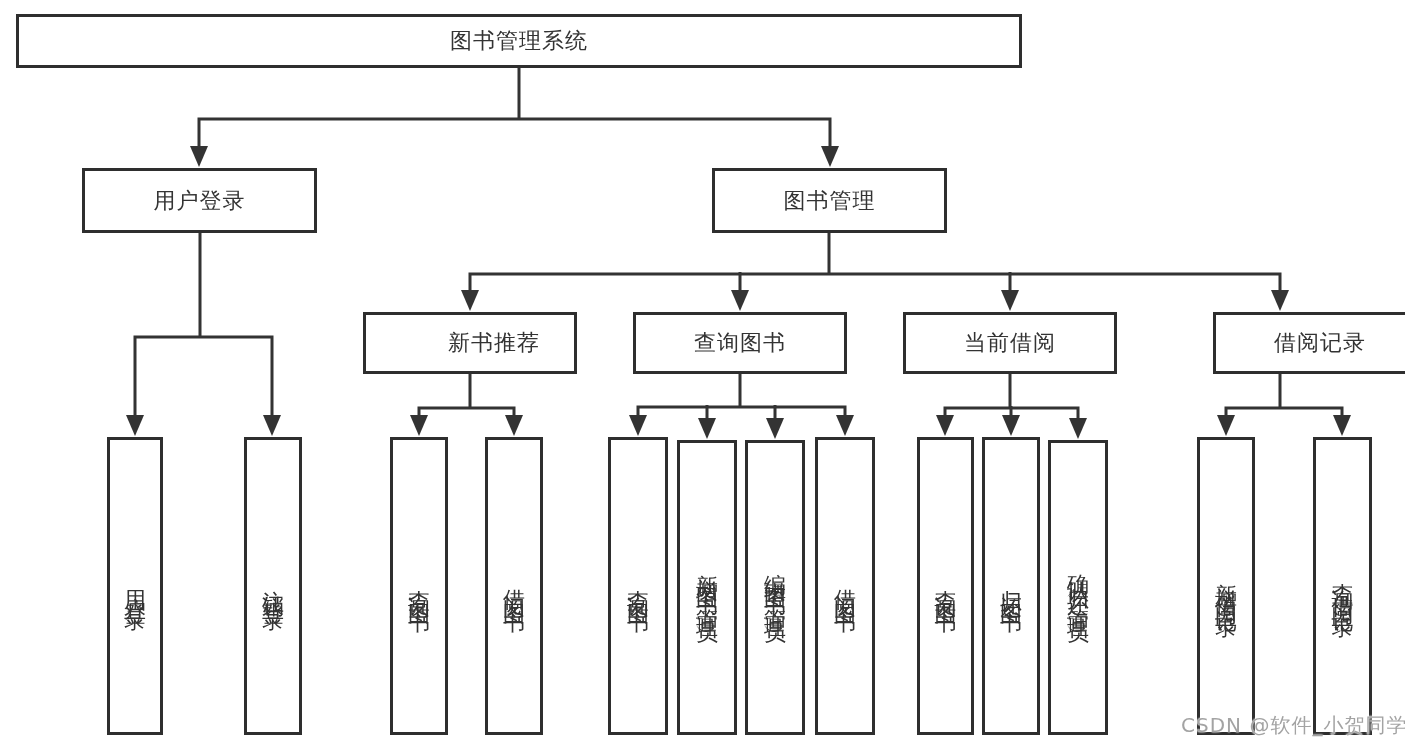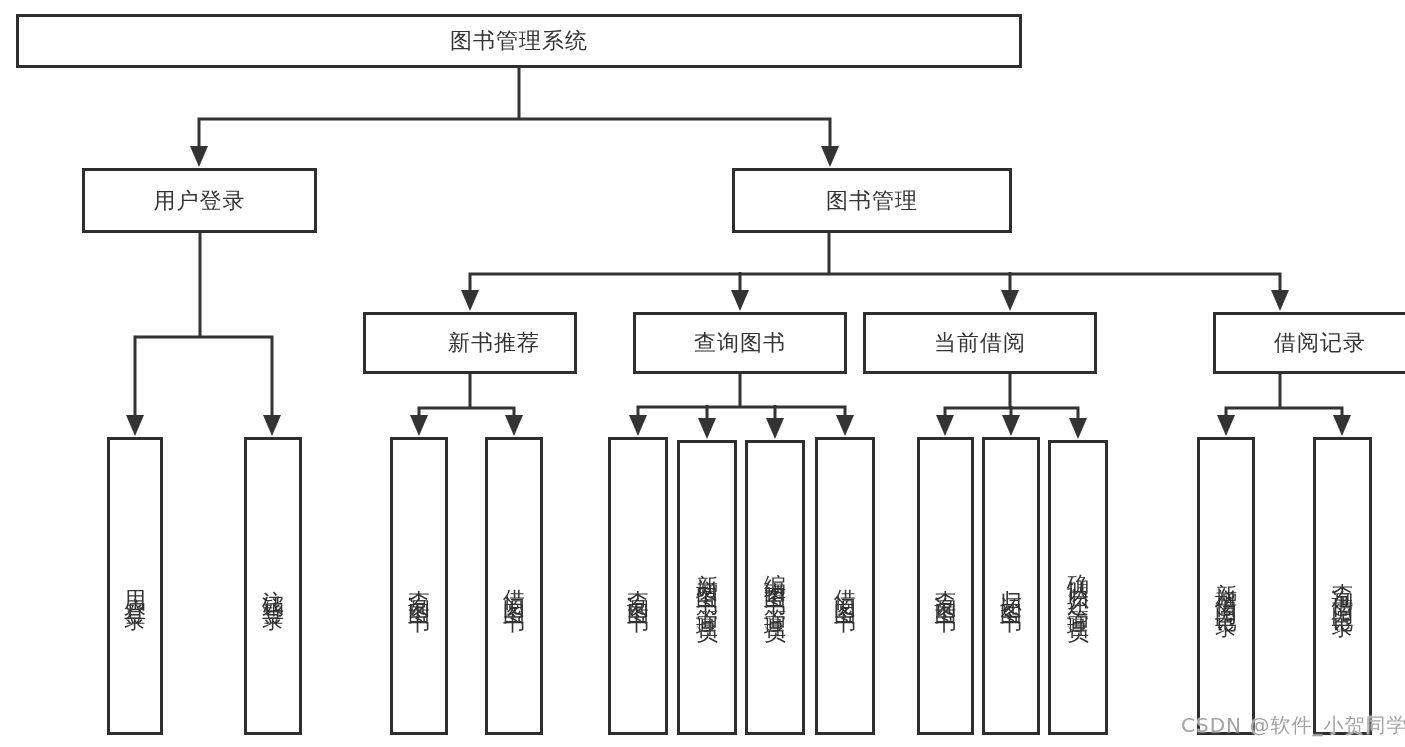--- a/index.html
+++ b/index.html
@@ -93,25 +93,25 @@
   <g>
     <path class="line" d="M1280 374 V408 M1226 420 V408 H1342 V420"></path>
     <path class="arrow" d="M1217 415 L1235 415 L1226 436 Z"></path>
     <path class="arrow" d="M1333 415 L1351 415 L1342 436 Z"></path>
   </g>
 </svg>
 
 <div class="box hbox" style="left:16px; top:14px; width:1006px; height:54px;">图书管理系统</div>
 
 <div class="box hbox" style="left:82px; top:168px; width:235px; height:65px;">用户登录</div>
-<div class="box hbox" style="left:732px; top:168px; width:280px; height:65px;">图书管理</div>
+<div class="box hbox" style="left:712px; top:168px; width:235px; height:65px;">图书管理</div>
 
 <div class="box hbox" style="left:363px; top:312px; width:214px; height:62px;padding-left:48px;">新书推荐</div>
 <div class="box hbox" style="left:633px; top:312px; width:214px; height:62px;">查询图书</div>
-<div class="box hbox" style="left:863px; top:312px; width:234px; height:62px;">当前借阅</div>
+<div class="box hbox" style="left:903px; top:312px; width:214px; height:62px;">当前借阅</div>
 <div class="box hbox" style="left:1173px; top:312px; width:214px; height:62px;margin-left:40px;">借阅记录</div>
 
 <div class="box vbox" style="left:107px; top:437px; width:56px; height:298px;">
   <span>用户登录</span>
 </div>
 <div class="box vbox" style="left:244px; top:437px; width:58px; height:298px;">
   <span>注销登录</span>
 </div>
 
 <div class="box vbox" style="left:390px; top:437px; width:58px; height:298px;">

